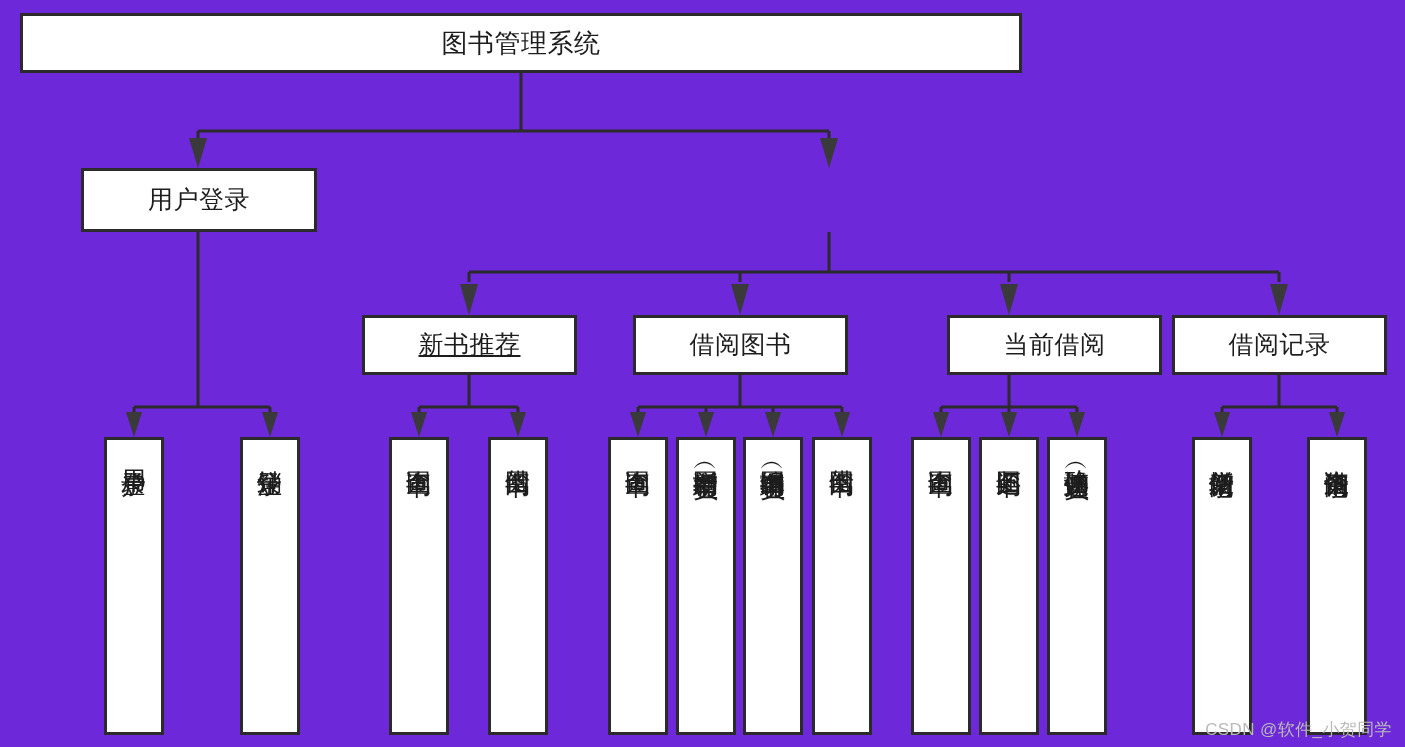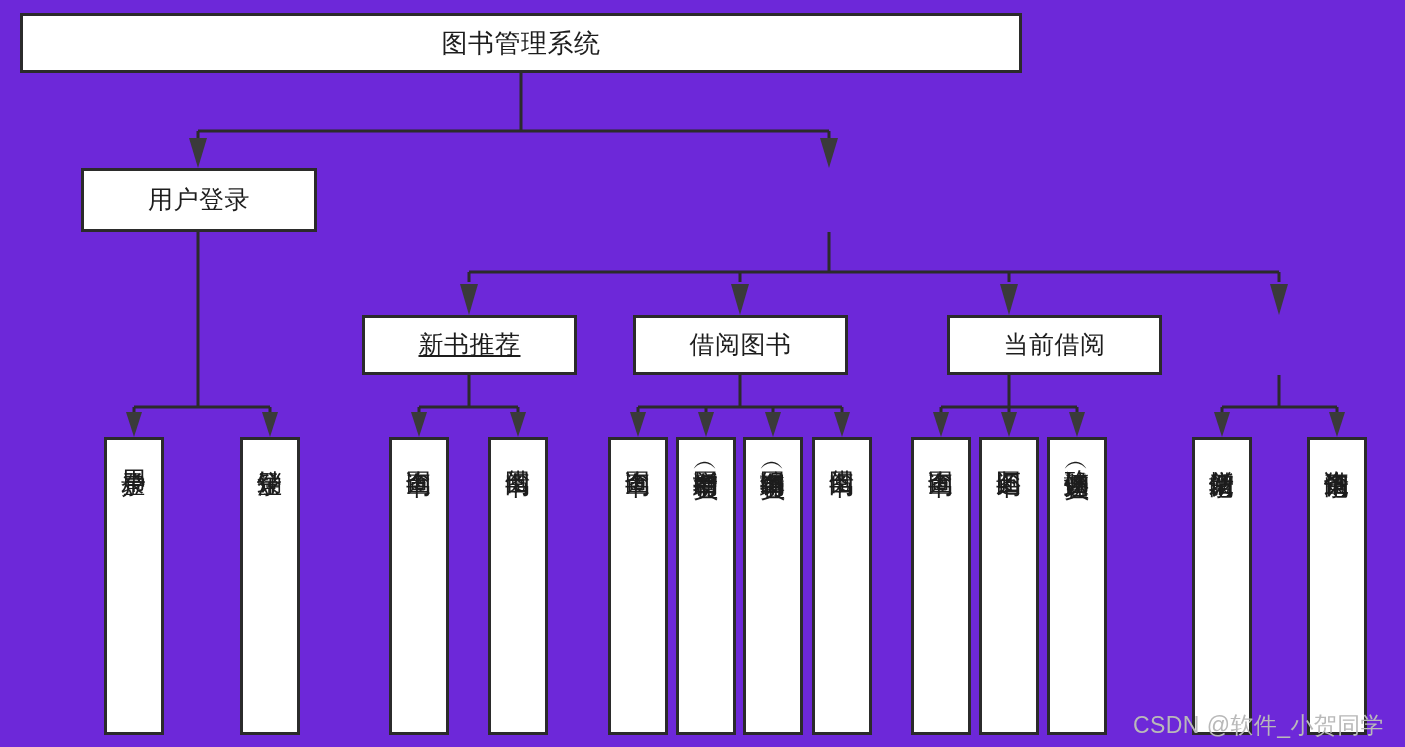--- a/index.html
+++ b/index.html
@@ -58,23 +58,23 @@
   }
   .edges path,.edges line{
     stroke:#2b2b2b;
     stroke-width:3;
     fill:none;
   }
   .edges polygon{ fill:#3a3a3a; }
   
   .watermark{
     position:absolute;
-    right:21px;
+    right:13px;
     bottom:6px;
-    font-size:23px;
+    font-size:17px;
     color:#b9b9b9;
     letter-spacing:.4px;
     white-space:nowrap;
     user-select:none;
   }
 </style>
 </head>
 <body>
 
 <div id="stage">
@@ -151,20 +151,23 @@
 
   <div class="node h" style="left:362px;top:315px;width:215px;height:60px;text-decoration:underline;">
     <span>新书推荐</span>
   </div>
   <div class="node h" style="left:633px;top:315px;width:215px;height:60px;">
     <span>借阅图书</span>
   </div>
   <div class="node h" style="left:902px;top:315px;width:215px;height:60px;margin-left:45px;">
     <span>当前借阅</span>
   </div>
+  <div class="node h" style="left:1172px;top:315px;width:215px;height:60px;">
+    <span>借阅记录</span>
+  </div>
 
   <div class="node v" style="left:104px;top:437px;width:60px;height:298px;">
     <span class="vtext">用户登录</span>
   </div>
   <div class="node v" style="left:240px;top:437px;width:60px;height:298px;">
     <span class="vtext">注销登录</span>
   </div>
 
   <div class="node v" style="left:389px;top:437px;width:60px;height:298px;">
     <span class="vtext">查询图书</span>

